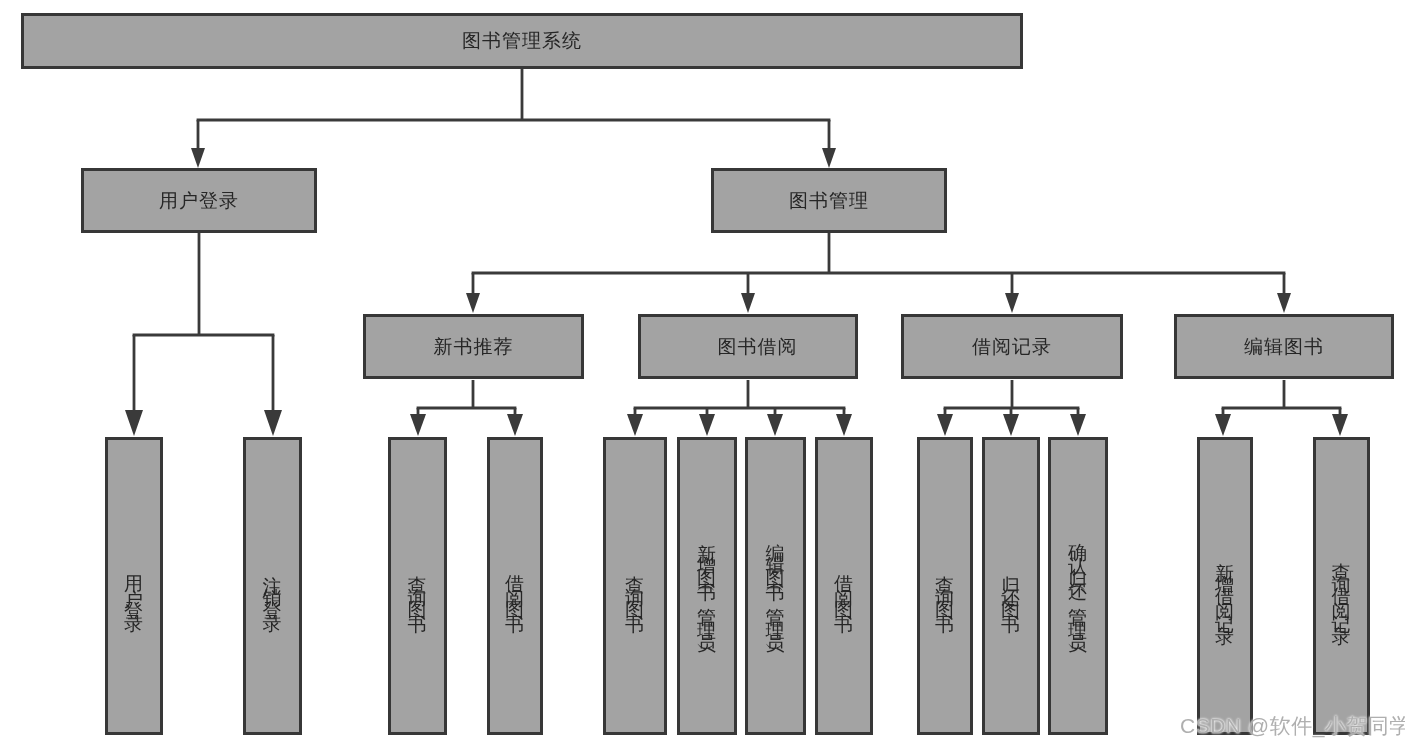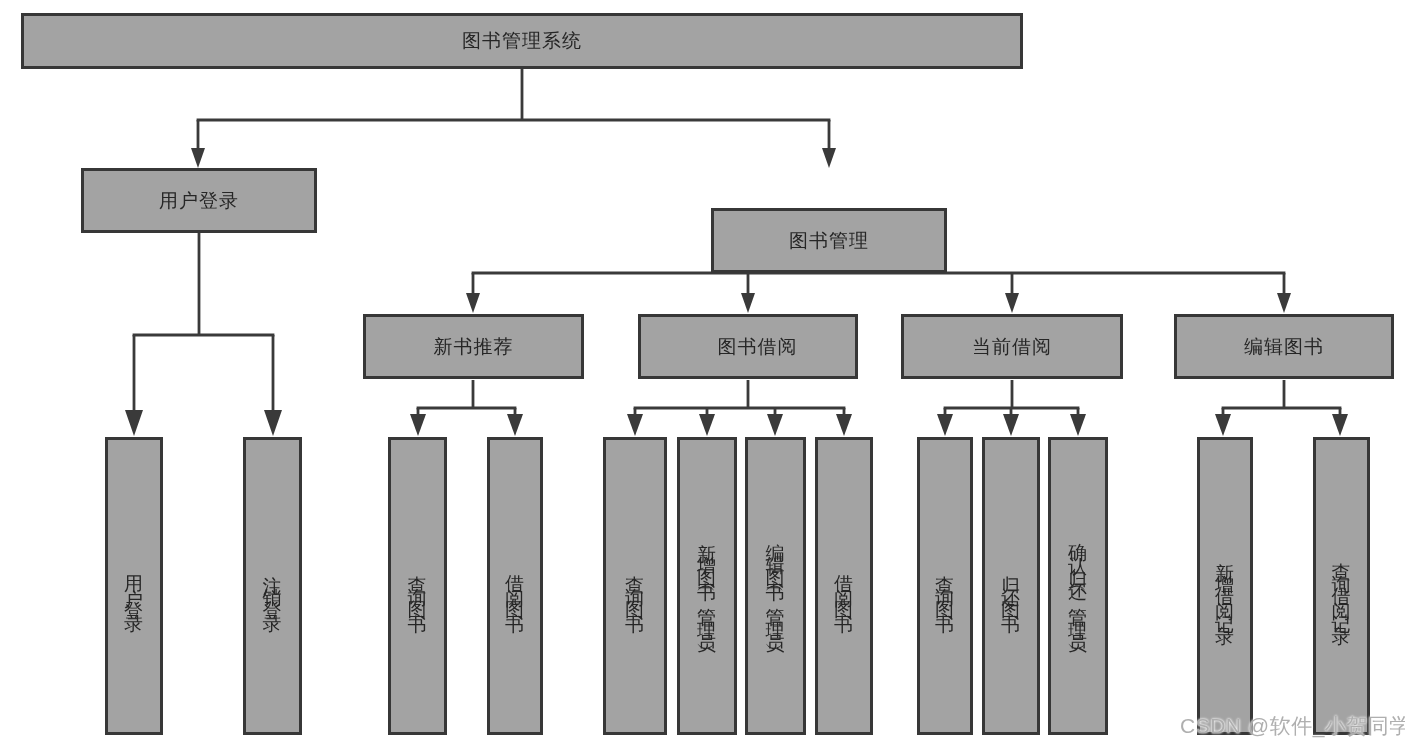--- a/index.html
+++ b/index.html
@@ -117,25 +117,25 @@
       <polygon points="1011,436 1003,414 1019,414"></polygon>
       <polygon points="1078,436 1070,414 1086,414"></polygon>
       <polygon points="1223,436 1215,414 1231,414"></polygon>
       <polygon points="1340,436 1332,414 1348,414"></polygon>
     </g>
   </svg>
 
   <div class="box h" style="left:21px; top:13px; width:1002px; height:56px;">图书管理系统</div>
 
   <div class="box h" style="left:81px; top:168px; width:236px; height:65px;">用户登录</div>
-  <div class="box h" style="left:711px; top:168px; width:236px; height:65px;margin-top:40px;">图书管理</div>
+  <div class="box h" style="left:711px; top:168px; width:236px; height:65px;">图书管理</div>
 
   <div class="box h" style="left:363px; top:314px; width:221px; height:65px;text-align:center;">新书推荐</div>
   <div class="box h" style="left:638px; top:314px; width:220px; height:65px;padding-left:19px;">图书借阅</div>
-  <div class="box h" style="left:901px; top:314px; width:222px; height:65px;">当前借阅</div>
+  <div class="box h" style="left:901px; top:314px; width:222px; height:65px;">借阅记录</div>
   <div class="box h" style="left:1174px; top:314px; width:220px; height:65px;">编辑图书</div>
 
   <div class="box v" style="left:105px; top:437px; width:58px; height:298px;">用户登录</div>
   <div class="box v" style="left:243px; top:437px; width:59px; height:298px;">注销登录</div>
 
   <div class="box v" style="left:388px; top:437px; width:59px; height:298px;">查询图书</div>
   <div class="box v" style="left:487px; top:437px; width:56px; height:298px;">借阅图书</div>
 
   <div class="box v" style="left:603px; top:437px; width:64px; height:298px;">查询图书</div>
   <div class="box v" style="left:677px; top:437px; width:60px; height:298px;">新增图书（管理员）</div>

